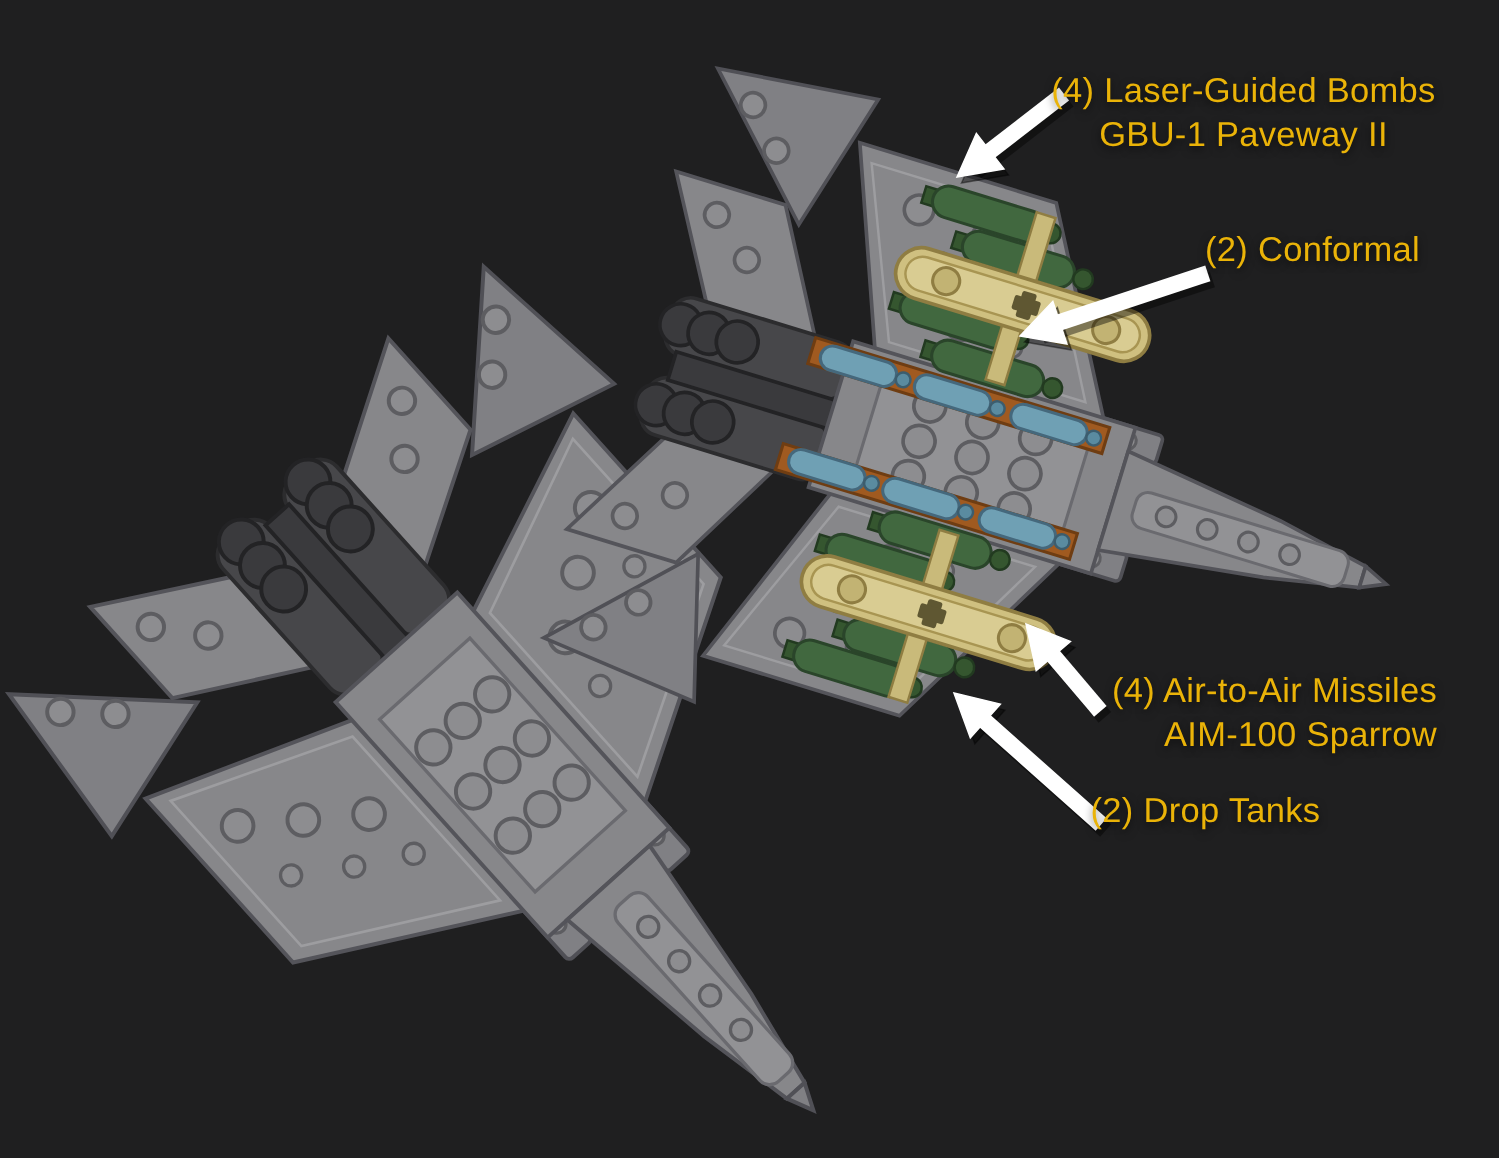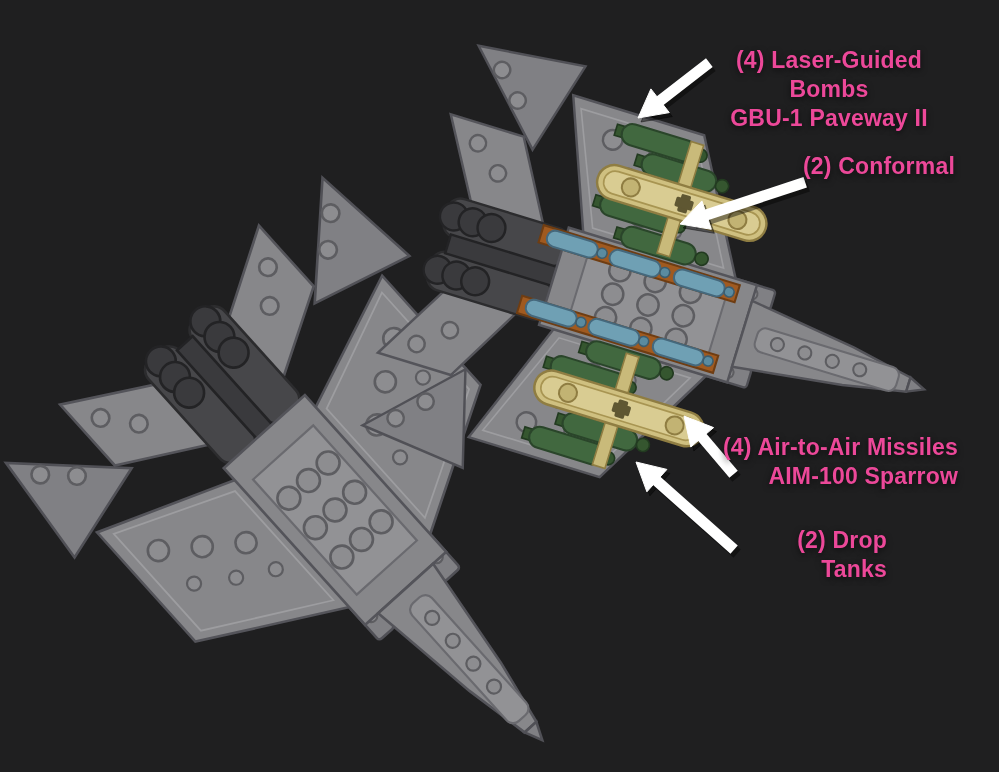--- a/index.html
+++ b/index.html
@@ -2,21 +2,21 @@
 <html><head>
 <meta charset="utf-8">
 <style>
   html,body{margin:0;padding:0;background:#1f1f20;}
   .stage{
     position:relative;width:999px;height:772px;overflow:hidden;
     background:#1f1f20;
     font-family:"Liberation Sans",sans-serif;
   }
   .ann{
-    position:absolute;color:#ec4899;font-weight:700;font-size:23px;
+    position:absolute;color:#eab308;font-weight:400;font-size:23px;
     line-height:29px;letter-spacing:.2px;
     text-shadow:0 2px 6px rgba(0,0,0,.6);
   }
   svg{position:absolute;left:0;top:0;}
   
   .plate  {fill:#87878a;stroke:#54545a;stroke-width:3;}
   .plate2 {fill:#808084;stroke:#505056;stroke-width:3;}
   .plate3 {fill:#929295;stroke:#6a6a6f;stroke-width:2.5;}
   .inner  {fill:none;stroke:#9d9da0;stroke-width:2;}
   .dark   {fill:#47474a;stroke:#2c2c2e;stroke-width:3;}
@@ -194,26 +194,26 @@
         <polygon points="636,462 666.9,469.4 646.9,491.8"></polygon>
       </g>
     </g>
   </svg>
 
   <div class="ann" style="left:698px;top:46px;width:262px;text-align:center;">
     <div>(4) Laser-Guided Bombs</div>
     <div>GBU-1 Paveway II</div>
   </div>
 
-  <div class="ann" style="left:795px;top:152px;width:160px;text-align:right;">
+  <div class="ann" style="left:795px;top:152px;width:160px;text-align:center;">
     <div>(2) Conformal</div>
   </div>
 
-  <div class="ann" style="left:718px;top:433px;width:240px;text-align:right;">
+  <div class="ann" style="left:718px;top:446px;width:240px;text-align:right;">
     <div>(4) Air-to-Air Missiles</div>
     <div>AIM-100 Sparrow</div>
   </div>
 
-  <div class="ann" style="left:727px;top:526px;width:160px;text-align:right;">
+  <div class="ann" style="left:727px;top:526px;width:160px;text-align:left;">
     <div>(2) Drop Tanks</div>
   </div>
 
 </div>
 
 </body></html>

